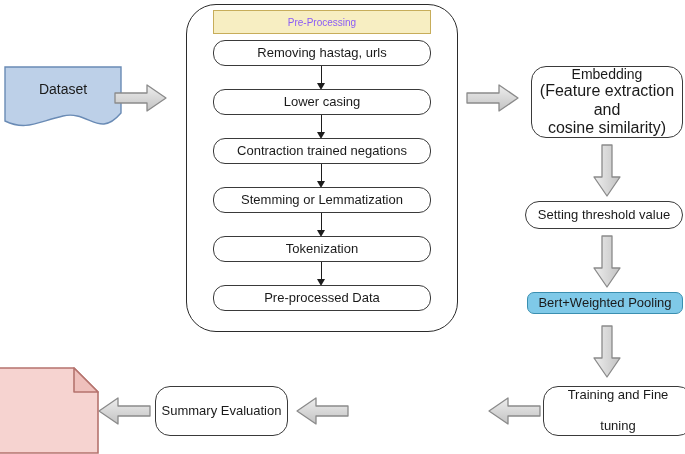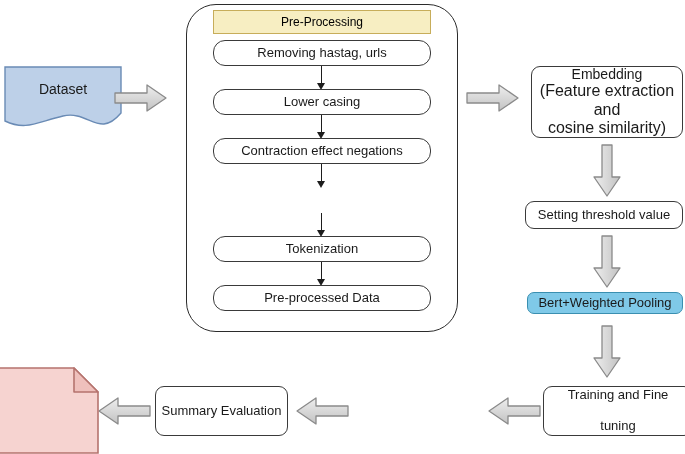--- a/index.html
+++ b/index.html
@@ -23,42 +23,42 @@
     align-items: center;
     justify-content: center;
     text-align: center;
     color: #1a1a1a;
     font-size: 13px;
     line-height: 1.15;
   }
   .rbox {
     background: #ffffff;
     border: 1.3px solid #3a3a3a;
-    border-radius: 9px;
+    border-radius: 15px;
   }
   .rbox-sm {
     border-radius: 12px;
   }
   .group-box {
     position: absolute;
     box-sizing: border-box;
     border: 1.6px solid #2b2b2b;
     border-radius: 30px;
     background: #ffffff;
   }
   .header-box {
     position: absolute;
     box-sizing: border-box;
     background: #f7eec2;
     border: 1.2px solid #c7ad5a;
     display: flex;
     align-items: center;
     justify-content: center;
-    color: #000000;
-    font-size: 12px;
+    color: #8b5cf6;
+    font-size: 10px;
   }
   .bert-box {
     background: #7fc9e8;
     border: 1.4px solid #3a8fb0;
     border-radius: 7px;
   }
   .title-main {
     font-size: 14px;
   }
   .title-sub {
@@ -128,25 +128,28 @@
   <div class="conn" style="left:321px; top:66px; height:20px;"></div>
   <div class="conn-head" style="left:317px; top:83px;"></div>
 
   <div class="node rbox rbox-sm" style="left:213px; top:89px; width:218px; height:26px;">
     <span>Lower casing</span>
   </div>
   <div class="conn" style="left:321px; top:115px; height:20px;"></div>
   <div class="conn-head" style="left:317px; top:132px;"></div>
 
   <div class="node rbox rbox-sm" style="left:213px; top:138px; width:218px; height:26px;">
-    <span>Contraction effect negations</span>
+    <span>Contraction trained negations</span>
   </div>
   <div class="conn" style="left:321px; top:164px; height:20px;"></div>
   <div class="conn-head" style="left:317px; top:181px;"></div>
 
+  <div class="node rbox rbox-sm" style="left:213px; top:187px; width:218px; height:26px;">
+    <span>Stemming or Lemmatization</span>
+  </div>
   <div class="conn" style="left:321px; top:213px; height:20px;"></div>
   <div class="conn-head" style="left:317px; top:230px;"></div>
 
   <div class="node rbox rbox-sm" style="left:213px; top:236px; width:218px; height:26px;">
     <span>Tokenization</span>
   </div>
   <div class="conn" style="left:321px; top:262px; height:20px;"></div>
   <div class="conn-head" style="left:317px; top:279px;"></div>
 
   <div class="node rbox rbox-sm" style="left:213px; top:285px; width:218px; height:26px;">

